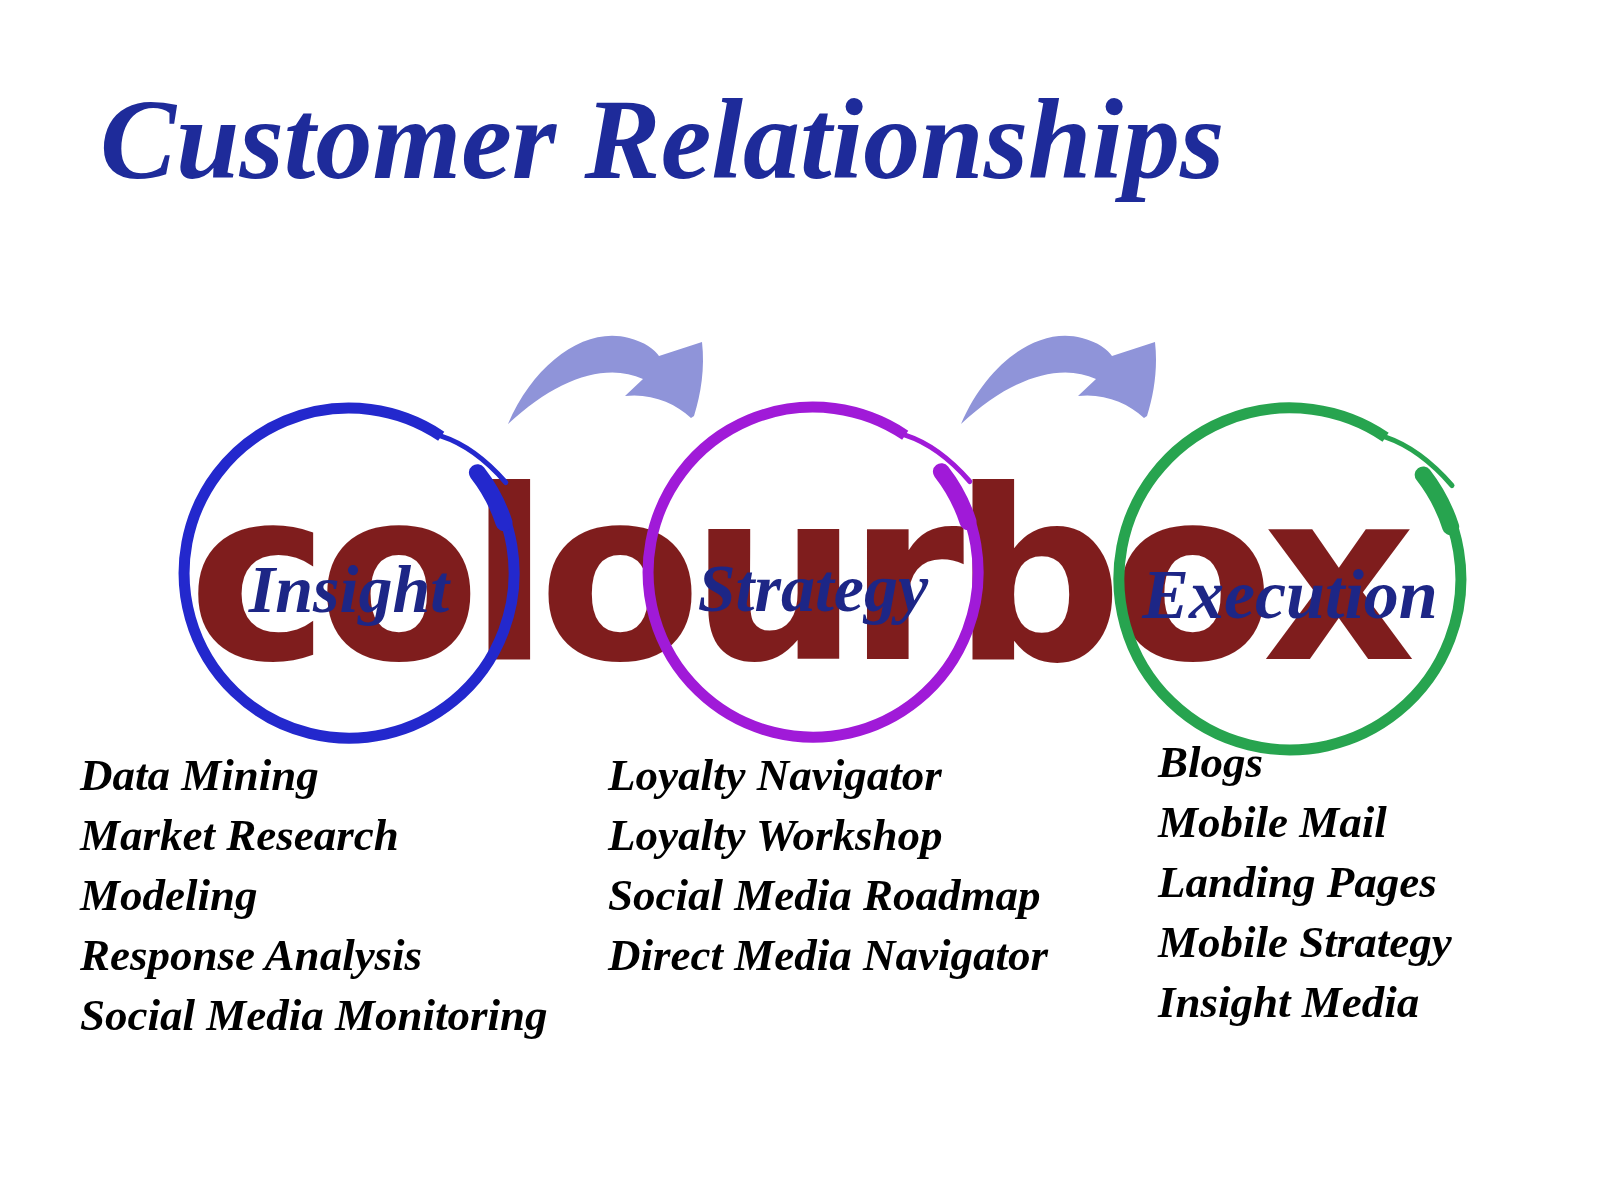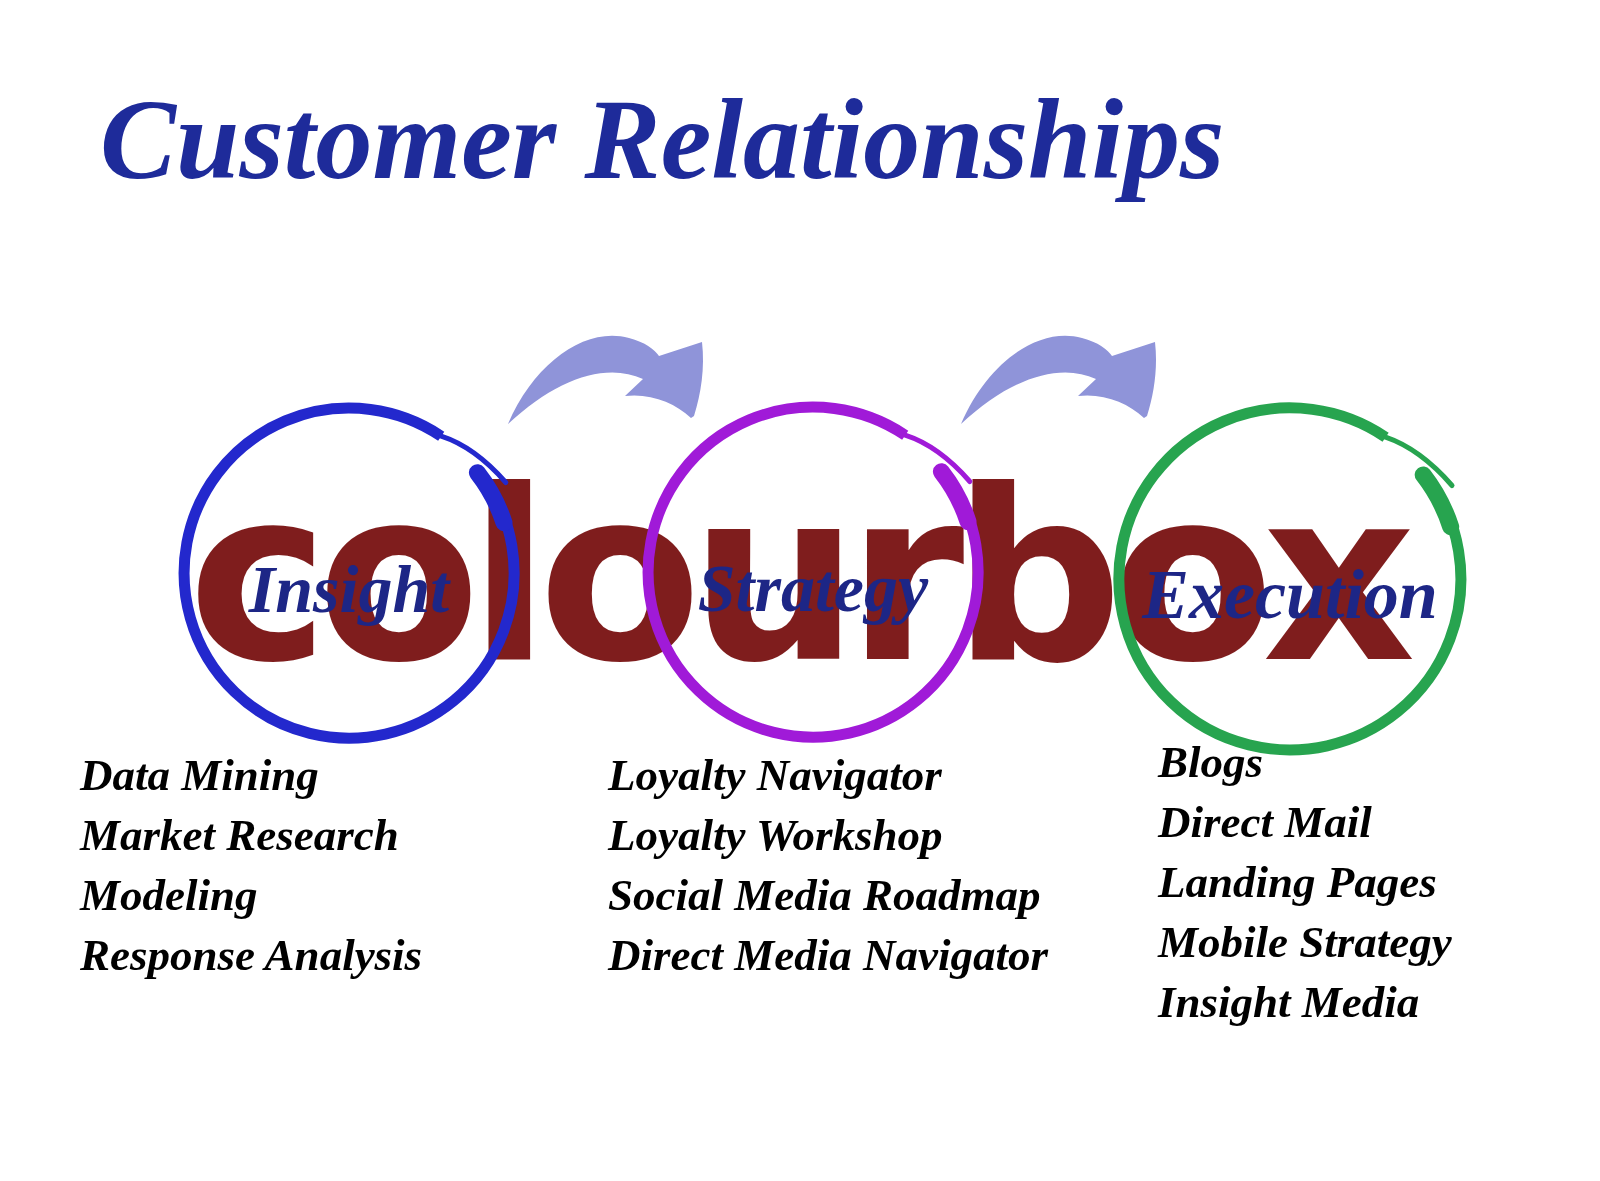--- a/index.html
+++ b/index.html
@@ -96,30 +96,31 @@
     <path transform="translate(958,316)" d="M 3 108 C 30 45, 82 10, 124 22 C 140 26, 150 34, 154 40 L 197 26 C 200 52, 196 78, 189 100 L 186 102 C 170 87, 146 77, 120 80 L 138 63 C 102 46, 52 62, 3 108 Z" stroke="none" fill="#8f94d9"></path>
   </svg>
 
   <div class="title">Customer Relationships</div>
 
   <ul class="stage-list" id="list-insight">
     <li>Data Mining</li>
     <li>Market Research</li>
     <li>Modeling</li>
     <li>Response Analysis</li>
+    <li>Social Media Monitoring</li>
   </ul>
 
   <ul class="stage-list" id="list-strategy">
     <li>Loyalty Navigator</li>
     <li>Loyalty Workshop</li>
     <li>Social Media Roadmap</li>
     <li>Direct Media Navigator</li>
   </ul>
 
   <ul class="stage-list" id="list-execution">
     <li>Blogs</li>
-    <li>Direct Mail</li>
+    <li>Mobile Mail</li>
     <li>Landing Pages</li>
     <li>Mobile Strategy</li>
     <li>Insight Media</li>
   </ul>
 
 </div>
 
 </body></html>

